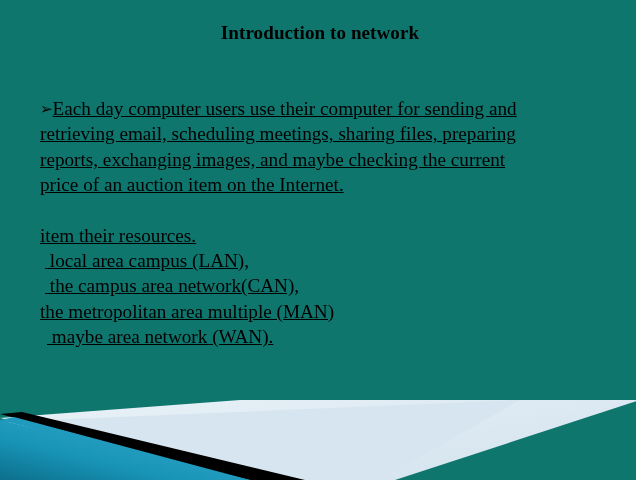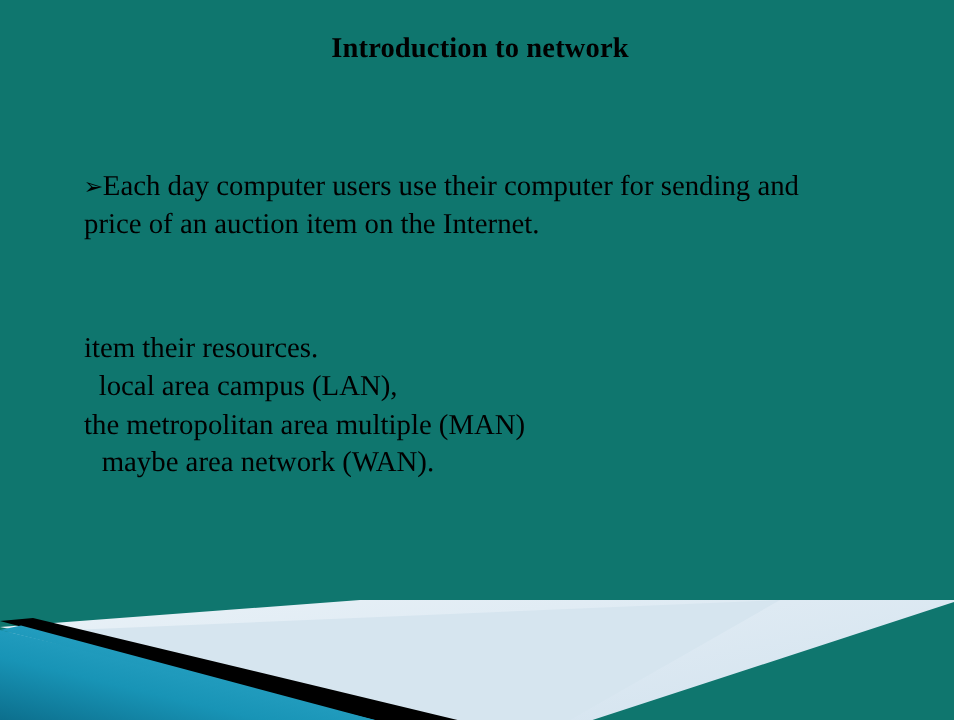--- a/index.html
+++ b/index.html
@@ -41,21 +41,22 @@
     top: 96px;
     left: 40px;
     width: 576px;
     color: #000000;
     font-size: 19.2px;
     line-height: 25.4px;
     font-family: "Liberation Serif", "DejaVu Serif", serif;
   }
 
   .para {
-    margin: 16px;
+    margin: 0;
+    text-decoration: underline;
   }
   .para-gap {
     height: 25px;
   }
 
   .bullet-line {
     display: block;
     text-indent: 0;
   }
   .arrow-bullet {
@@ -93,28 +94,31 @@
 <body>
 
 <div class="slide">
 
   <div class="slide-title">Introduction to network</div>
 
   <div class="body-area">
 
     <div class="para">
       <span class="bullet-line"><span class="arrow-bullet">➢</span><span>Each day computer users use their computer for sending and</span></span>
+      <span class="line ind-0">retrieving email, scheduling meetings, sharing files, preparing</span>
+      <span class="line ind-0">reports, exchanging images, and maybe checking the current</span>
       <span class="line ind-0">price of an auction item on the Internet.</span>
     </div>
 
     <div class="para-gap"></div>
 
     <div class="para">
       <span class="line ind-0">item their resources.</span>
       <span class="line ind-1"> local area campus (LAN),</span>
+      <span class="line ind-1"> the campus area network(CAN),</span>
       <span class="line ind-0">the metropolitan area multiple (MAN)</span>
       <span class="line ind-2"> maybe area network (WAN).</span>
     </div>
 
   </div>
 
   <div class="footer-art">
     <svg viewBox="0 0 640 80" preserveAspectRatio="none" xmlns="http://www.w3.org/2000/svg">
       <defs>
         <linearGradient id="tealGrad" x1="0" y1="1" x2="1" y2="0">

